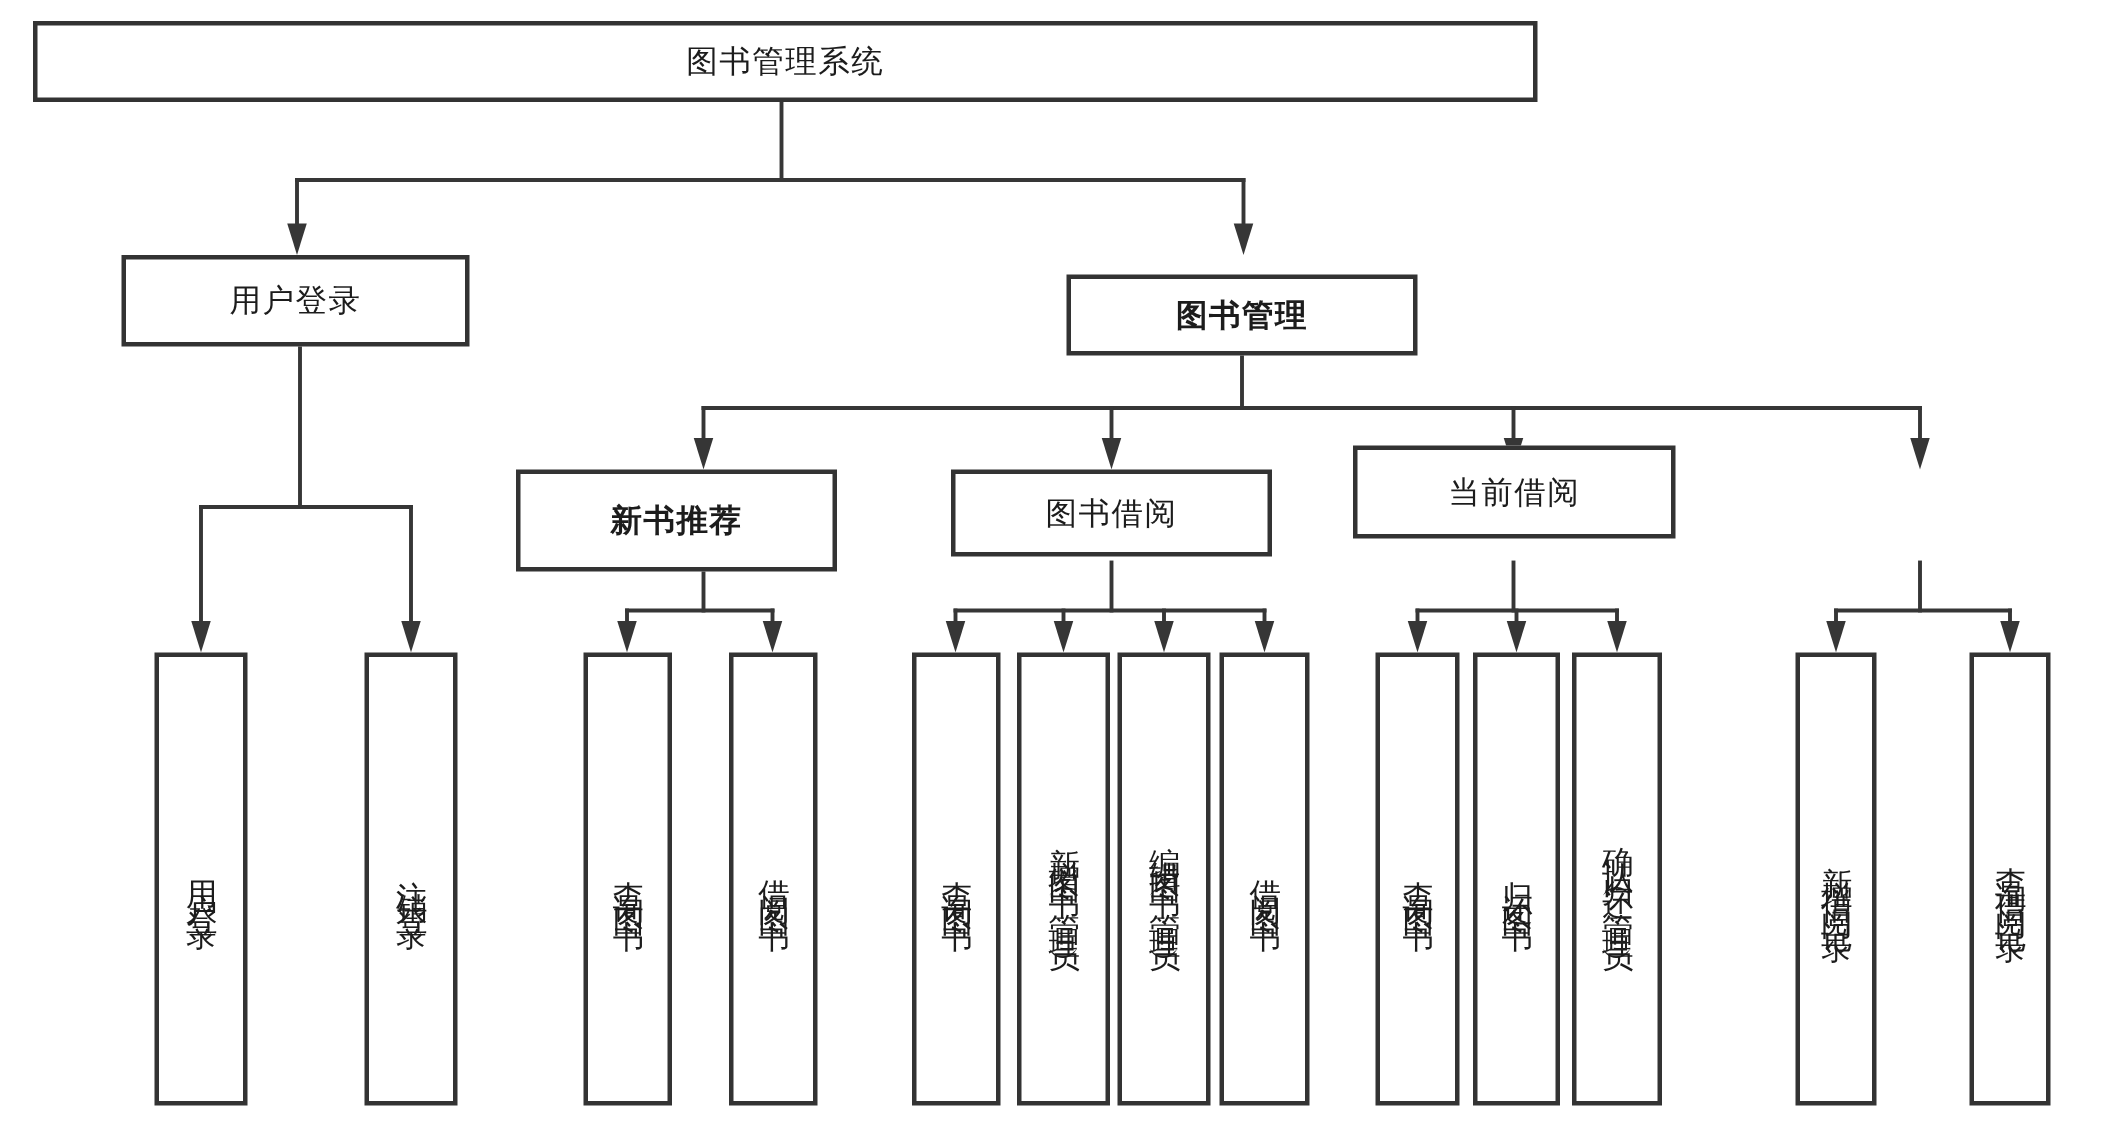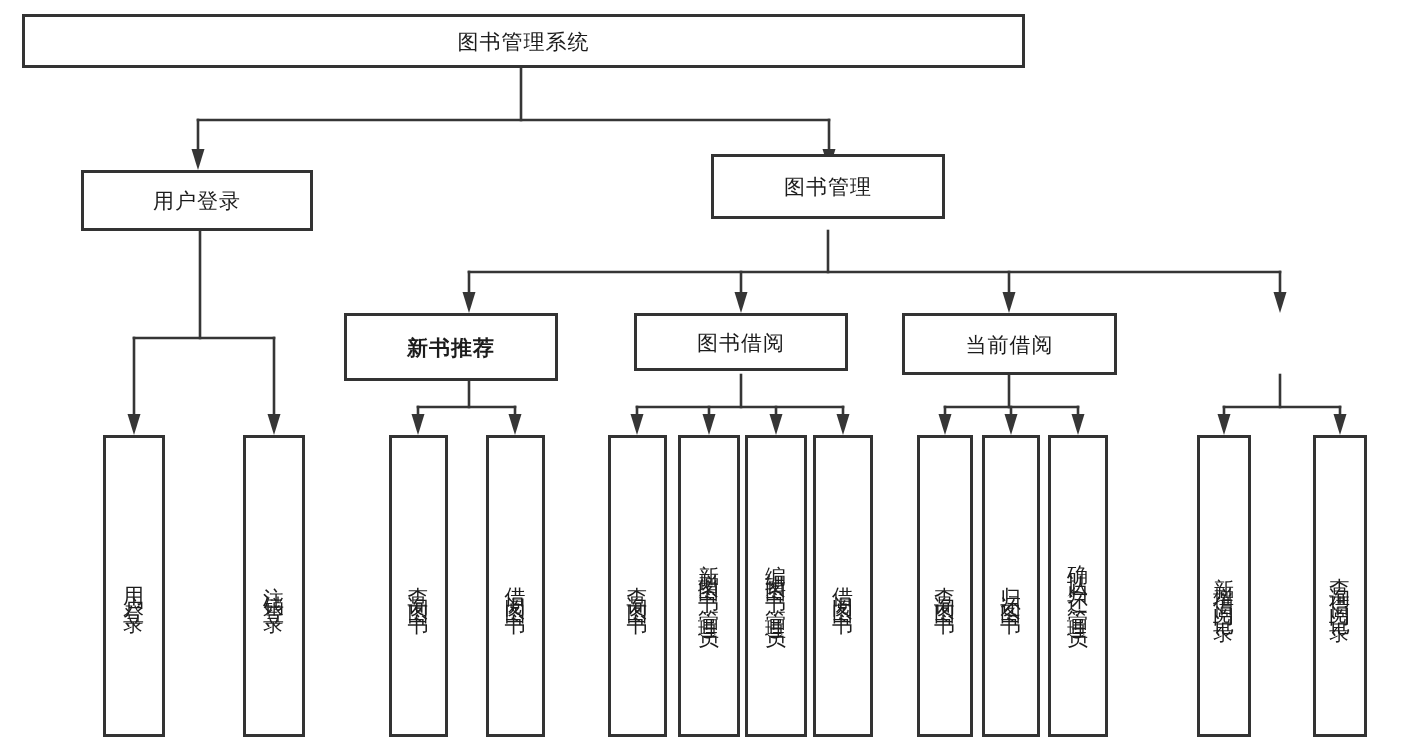--- a/index.html
+++ b/index.html
@@ -117,31 +117,31 @@
       <polygon points="1333.5,414 1346.5,414 1340,435" fill="#363636"></polygon>
     </svg>
 
   <div class="box h" style="left:22px; top:14px; width:1003px; height:54px;">
     <span>图书管理系统</span>
   </div>
 
   <div class="box h" style="left:81px; top:170px; width:232px; height:61px;">
     <span>用户登录</span>
   </div>
-  <div class="box h" style="left:711px; top:154px; width:234px; height:65px;">
+  <div class="box h" style="left:711px; top:183px; width:234px; height:54px;font-weight:bold;">
     <span>图书管理</span>
   </div>
 
   <div class="box h" style="left:344px; top:313px; width:214px; height:68px;font-weight:bold;">
     <span>新书推荐</span>
   </div>
   <div class="box h" style="left:634px; top:313px; width:214px; height:58px;">
     <span>图书借阅</span>
   </div>
-  <div class="box h" style="left:902px; top:313px; width:215px; height:62px;">
+  <div class="box h" style="left:902px; top:297px; width:215px; height:62px;">
     <span>当前借阅</span>
   </div>
 
   <div class="box v" style="left:103px; top:435px; width:62px; height:302px;">
     <span>用户登录</span>
   </div>
   <div class="box v" style="left:243px; top:435px; width:62px; height:302px;">
     <span>注销登录</span>
   </div>
 

